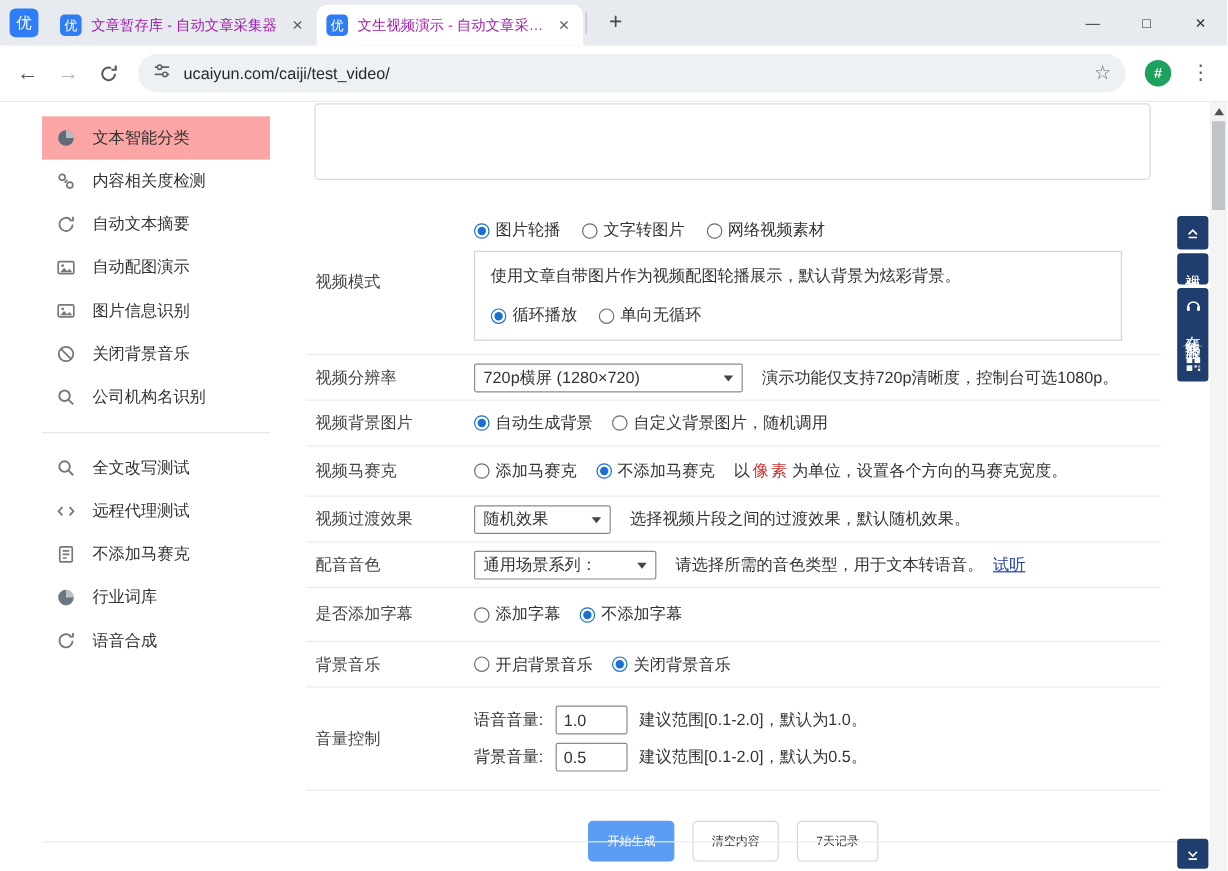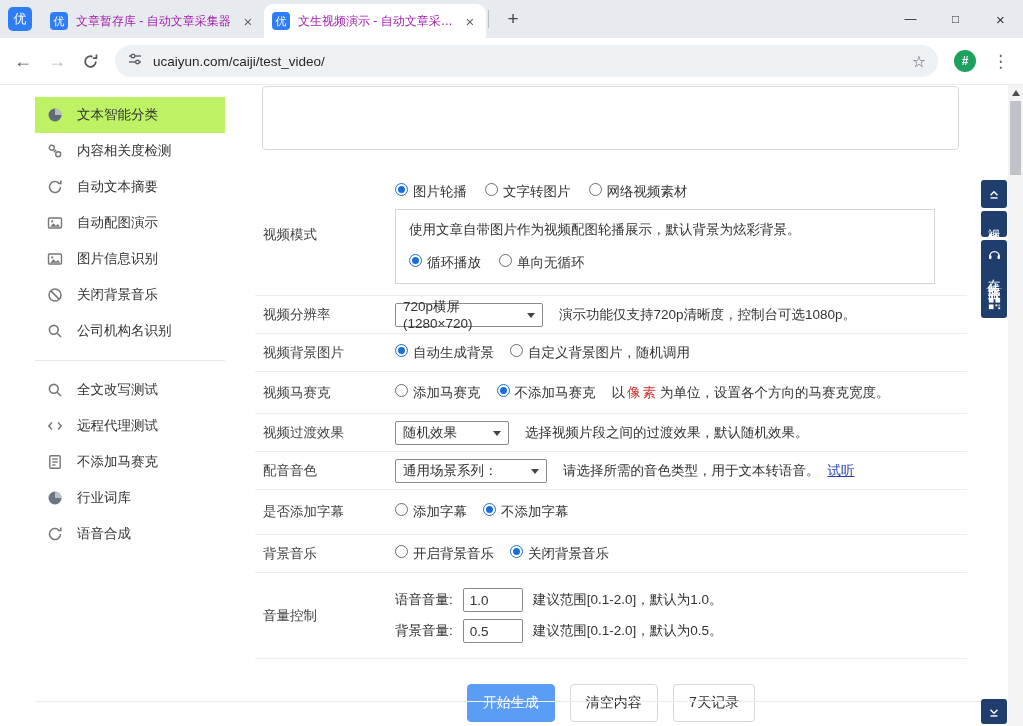--- a/index.html
+++ b/index.html
@@ -29,51 +29,51 @@
   .url{font-size:13.5px;color:#26282b;white-space:nowrap;overflow:hidden}
   .omni-star{margin-left:auto;font-size:16px;color:#5f6368}
   .ext-badge{width:22px;height:22px;border-radius:50%;background:#1ea15f;color:#fff;font-size:12px;font-weight:bold;display:flex;align-items:center;justify-content:center;flex:none}
   .menu-icon{font-size:17px;color:#5f6368}
 
   
   .content{position:absolute;top:85px;left:0;right:0;bottom:0;background:#fff}
 
   .sidebar{position:absolute;left:35px;top:12px;width:190px}
   .side-item{height:36px;display:flex;align-items:center;gap:14px;padding-left:12px;font-size:13.5px;color:#333;cursor:pointer}
-  .side-item.active{background:#bef264}
+  .side-item.active{background:#fca5a5}
   .side-item svg{flex:none}
   .side-divider{border-top:1px solid #e7e7e7;margin:11px 0}
 
   .main{position:absolute;left:255px;top:0;width:712px}
   .stub-box{height:64px;border:1px solid #d9d9d9;border-radius:4px;margin:1px 8px 0 7px;background:#fff}
   .rows{margin-top:24px}
   .frow{display:flex;align-items:center;border-bottom:1px solid #ececec;font-size:13.5px;color:#333;min-height:38px}
   .flabel{width:140px;flex:none;padding-left:8px;color:#444}
   .fbody{flex:1;display:flex;align-items:center;gap:16px;min-width:0}
   .fbody.fcol{display:block;padding:9px 0 11px}
   .optline{display:flex;align-items:center;gap:18px}
-  .opt{display:inline-flex;align-items:flex-start;gap:5px;cursor:pointer;white-space:nowrap}
+  .opt{display:inline-flex;align-items:center;gap:5px;cursor:pointer;white-space:nowrap}
   .radio{width:13px;height:13px;border:1.5px solid #6d6d6d;border-radius:50%;position:relative;flex:none;background:#fff}
   .radio.checked{border-color:#1a6fd4}
   .radio.checked::after{content:"";position:absolute;inset:2px;background:#1a6fd4;border-radius:50%}
   .descbox{border:1px solid #d4d4d4;width:540px;padding:11px 13px;margin-top:8px;background:#fff}
   .descbox .optline{margin-top:15px}
   .sel{border:1px solid #8a8a8a;border-radius:2px;height:24px;display:inline-flex;align-items:center;justify-content:space-between;padding:0 7px;gap:10px;background:#fff;flex:none;cursor:pointer}
-  .sel-res{width:148px}
+  .sel-res{width:224px}
   .sel-trans{width:114px}
   .sel-voice{width:152px}
   .caret{width:0;height:0;border:4px solid transparent;border-top:5px solid #444;margin-top:5px;flex:none}
   .txt{width:60px;height:24px;border:1px solid #8a8a8a;border-radius:2px;padding:0 6px;font-size:13.5px;font-family:inherit;color:#333}
   .hint{white-space:nowrap}
   .red{color:#d3302f;letter-spacing:2px;margin:16px 2px}
   .link{color:#2440b3;text-decoration:underline;cursor:pointer;white-space:nowrap}
   .vol-line{display:flex;align-items:center;gap:10px;margin:7px 0}
   .row-volume .fbody{display:block;padding:8px 0}
   .btnrow{display:flex;justify-content:center;align-items:center;gap:15px;padding:25px 0 30px}
-  .btn{font-size:14px;border-radius:4px;padding:9px 15px;cursor:pointer;font-family:Liberation Mono, monospace;white-space:nowrap}
+  .btn{font-size:10px;border-radius:4px;padding:9px 15px;cursor:pointer;font-family:Liberation Sans, sans-serif;white-space:nowrap}
   .btn-primary{background:#5b9cf5;color:#fff;border:1px solid #5b9cf5}
   .btn-secondary{background:#fff;color:#333;border:1px solid #d6d6d6}
   .footer-line{position:absolute;left:35px;right:18px;bottom:24px;border-top:1px solid #ededed}
 
   
   .floatbar{position:absolute;right:16px;top:95px;width:26px;display:flex;flex-direction:column;gap:3px;z-index:6}
   .fseg{background:#1f3e6d;border-radius:3px;color:#fff;display:flex;flex-direction:column;align-items:center;padding:7px 0;gap:7px;cursor:pointer}
   .vtext{writing-mode:vertical-rl;font-size:13px;letter-spacing:3px;color:#fff;line-height:1}
   .fdivider{width:16px;border-top:1px solid rgba(255,255,255,.35)}
   .scroll-bottom{position:absolute;right:16px;bottom:2px;width:26px;height:25px;background:#1f3e6d;border-radius:3px;display:flex;align-items:center;justify-content:center;z-index:6;cursor:pointer}

